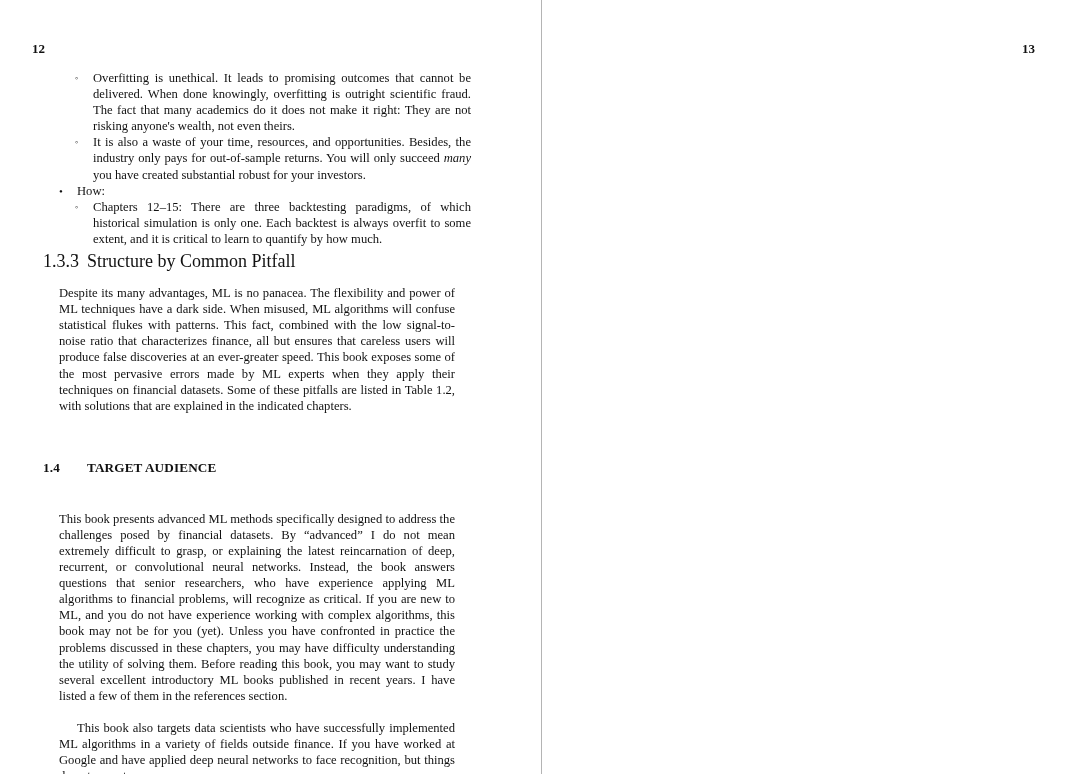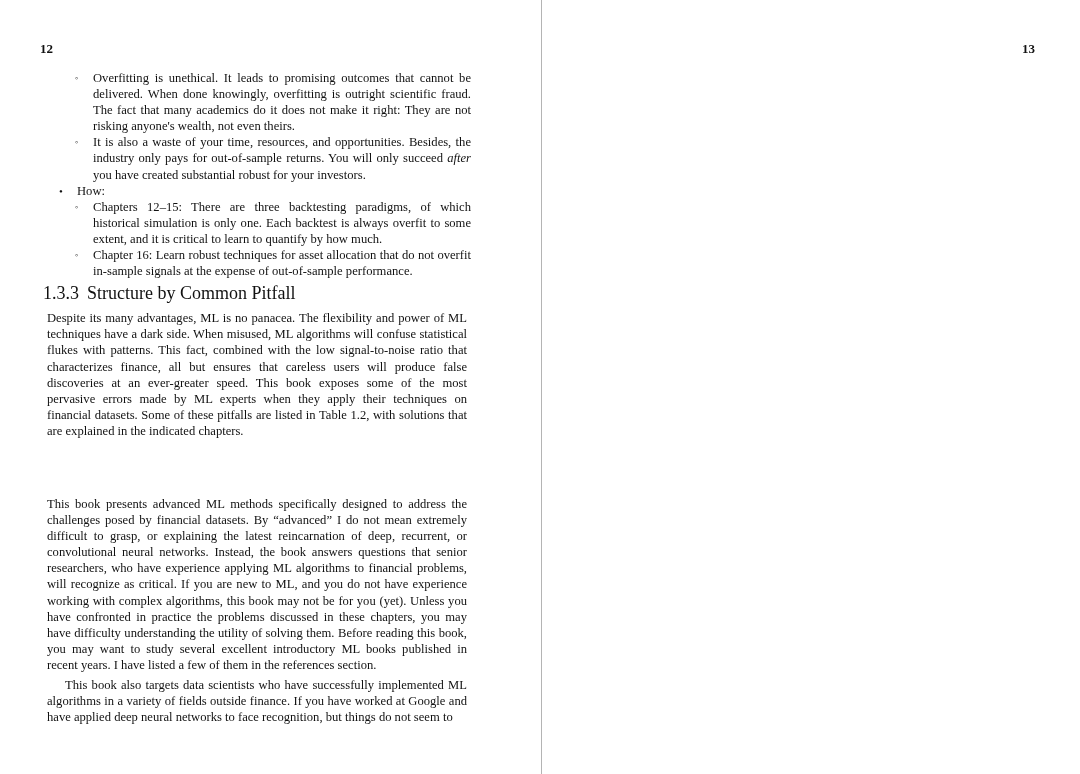--- a/index.html
+++ b/index.html
@@ -37,21 +37,21 @@
     position: relative;
     box-sizing: border-box;
   }
   .page-right {
     width: 640px;
     height: 774px;
     position: relative;
     box-sizing: border-box;
   }
   .rh-left-num {
-    left: 40px;
+    left: 32px;
     font-weight: bold;
     font-size: 13px;
     top: 41px;
     position: absolute;
     text-align: center;
   }
   .rh-left-title {
     left: 40px;
     right: 40px;
     text-align: center;
@@ -69,21 +69,21 @@
   }
 
   .col-left {
     position: absolute;
     left: 43px;
     top: 70px;
     width: 428px;
   }
 
   p {
-    margin: 4px;
+    margin: 16px;
     font-size: 12.6px;
     line-height: 16.1px;
     text-align: justify;
     text-justify: inter-word;
     hyphens: manual;
   }
   p.body-first { text-indent: 0; }
   p.body-cont { text-indent: 18px; }
 
   ul.lvl1 {
@@ -154,43 +154,45 @@
 
     <div class="col-left">
 
       <ul class="lvl1">
         <li class="b2">
           <span class="mk">◦</span>
           <span>Overfitting is unethical. It leads to promising outcomes that cannot be delivered. When done knowingly, overfitting is outright scientific fraud. The fact that many academics do it does not make it right: They are not risking anyone's wealth, not even theirs.</span>
         </li>
         <li class="b2">
           <span class="mk">◦</span>
-          <span>It is also a waste of your time, resources, and opportunities. Besides, the industry only pays for out-of-sample returns. You will only succeed </span><i>after</i><span> you have created substantial robust for your investors.</span>
+          <span>It is also a waste of your time, resources, and opportunities. Besides, the industry only pays for out-of-sample returns. You will only succeed </span><i>many</i><span> you have created substantial robust for your investors.</span>
         </li>
         <li class="b1">
           <span class="mk">•</span>
           <span>How:</span>
         </li>
         <li class="b2">
           <span class="mk">◦</span>
           <span>Chapters 12–15: There are three backtesting paradigms, of which historical simulation is only one. Each backtest is always overfit to some extent, and it is critical to learn to quantify by how much.</span>
         </li>
         <li class="b2">
           <span class="mk">◦</span>
-          <span>Chapter 16: Learn robust techniques for asset allocation that do not overfit in-sample signals at the expense of out-of-sample performance.</span>
         </li>
       </ul>
 
       <h3 class="sub">
         <span class="num">1.3.3</span><span>Structure by Common Pitfall</span>
       </h3>
       <p class="body-first">Despite its many advantages, ML is no panacea. The flexibility and power of ML techniques have a dark side. When misused, ML algorithms will confuse statistical flukes with patterns. This fact, combined with the low signal-to-noise ratio that characterizes finance, all but ensures that careless users will produce false discoveries at an ever-greater speed. This book exposes some of the most pervasive errors made by ML experts when they apply their techniques on financial datasets. Some of these pitfalls are listed in Table 1.2, with solutions that are explained in the indicated chapters.</p>
 
       <div class="spacer-lg"></div>
 
+      <h2 class="sec">
+        <span class="num">1.4</span><span>TARGET AUDIENCE</span>
+      </h2>
 
       <div class="spacer-md"></div>
 
       <p class="body-first">This book presents advanced ML methods specifically designed to address the challenges posed by financial datasets. By “advanced” I do not mean extremely difficult to grasp, or explaining the latest reincarnation of deep, recurrent, or convolutional neural networks. Instead, the book answers questions that senior researchers, who have experience applying ML algorithms to financial problems, will recognize as critical. If you are new to ML, and you do not have experience working with complex algorithms, this book may not be for you (yet). Unless you have confronted in practice the problems discussed in these chapters, you may have difficulty understanding the utility of solving them. Before reading this book, you may want to study several excellent introductory ML books published in recent years. I have listed a few of them in the references section.</p>
       <p class="body-cont">This book also targets data scientists who have successfully implemented ML algorithms in a variety of fields outside finance. If you have worked at Google and have applied deep neural networks to face recognition, but things do not seem to</p>
     </div>
   </div>
 
   <div class="page-right">
 

